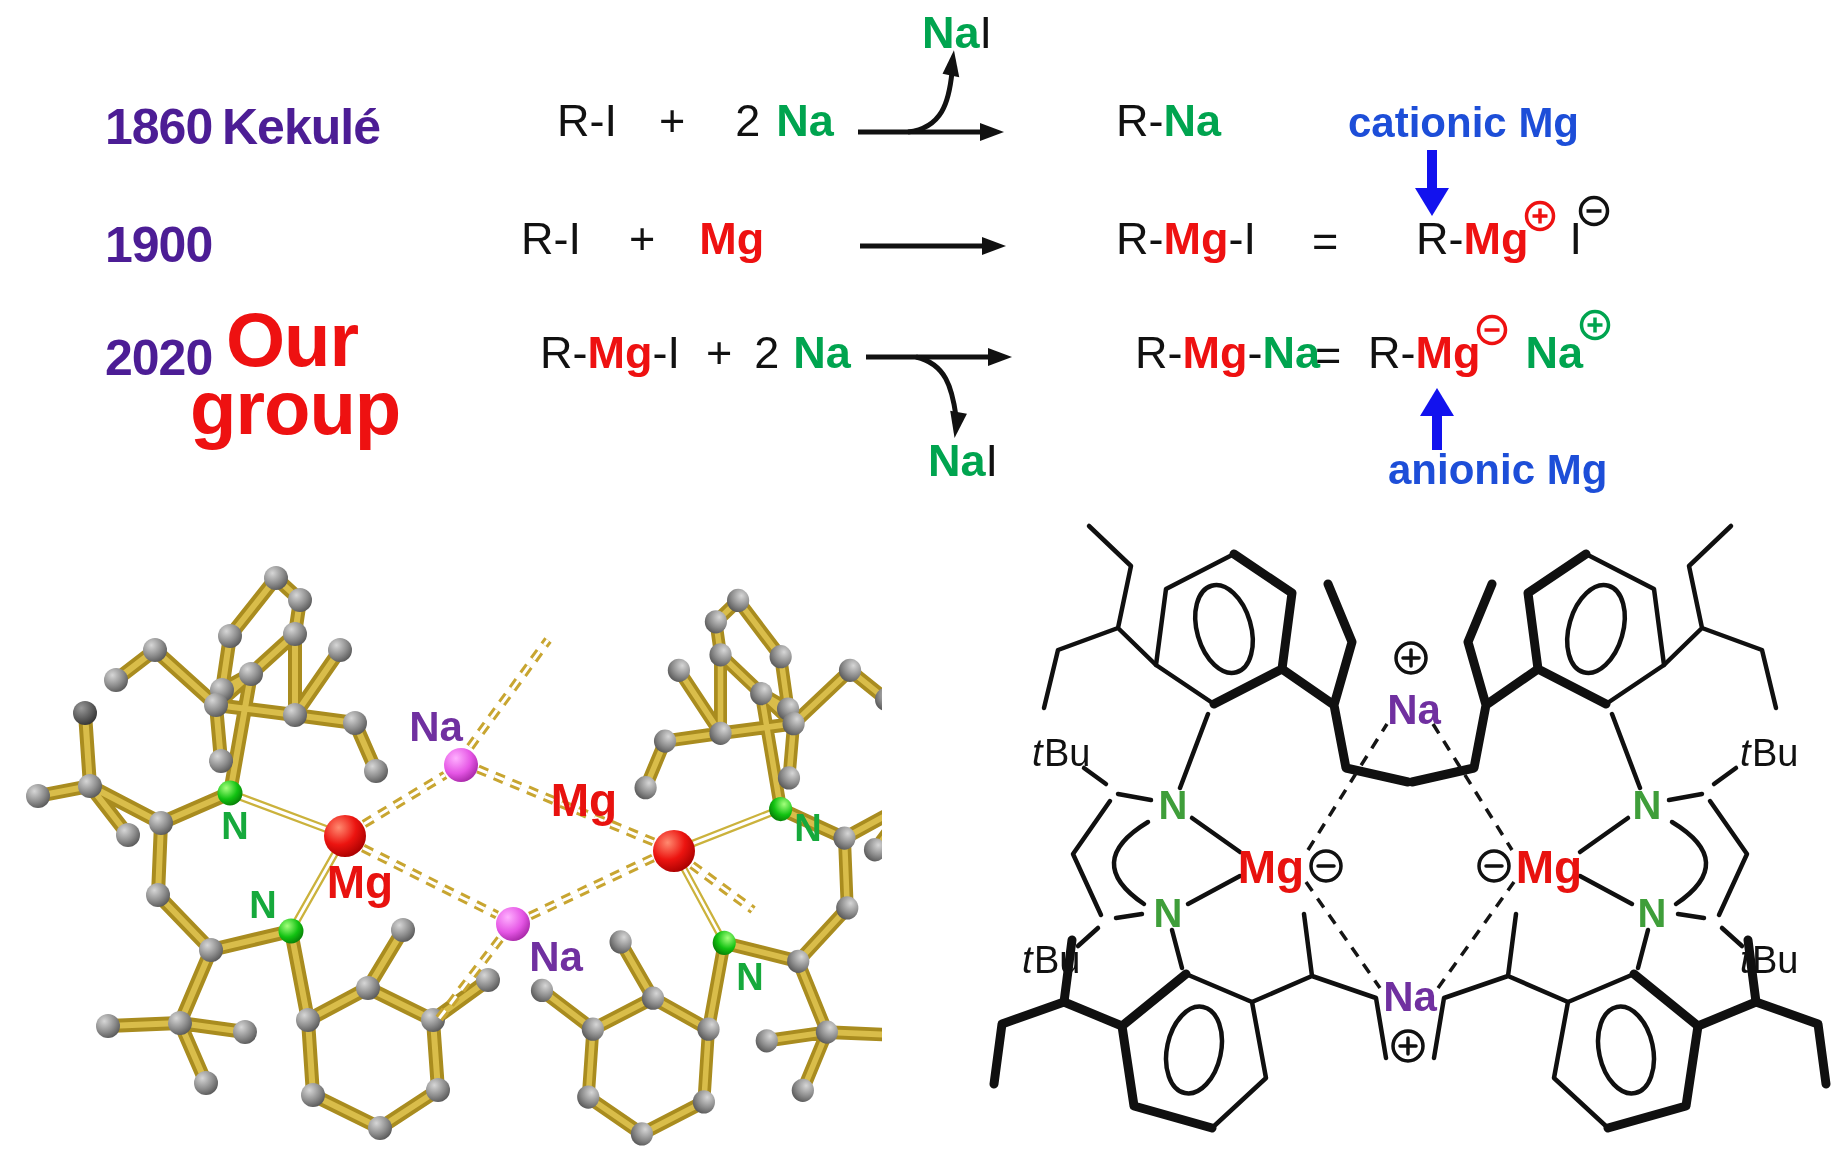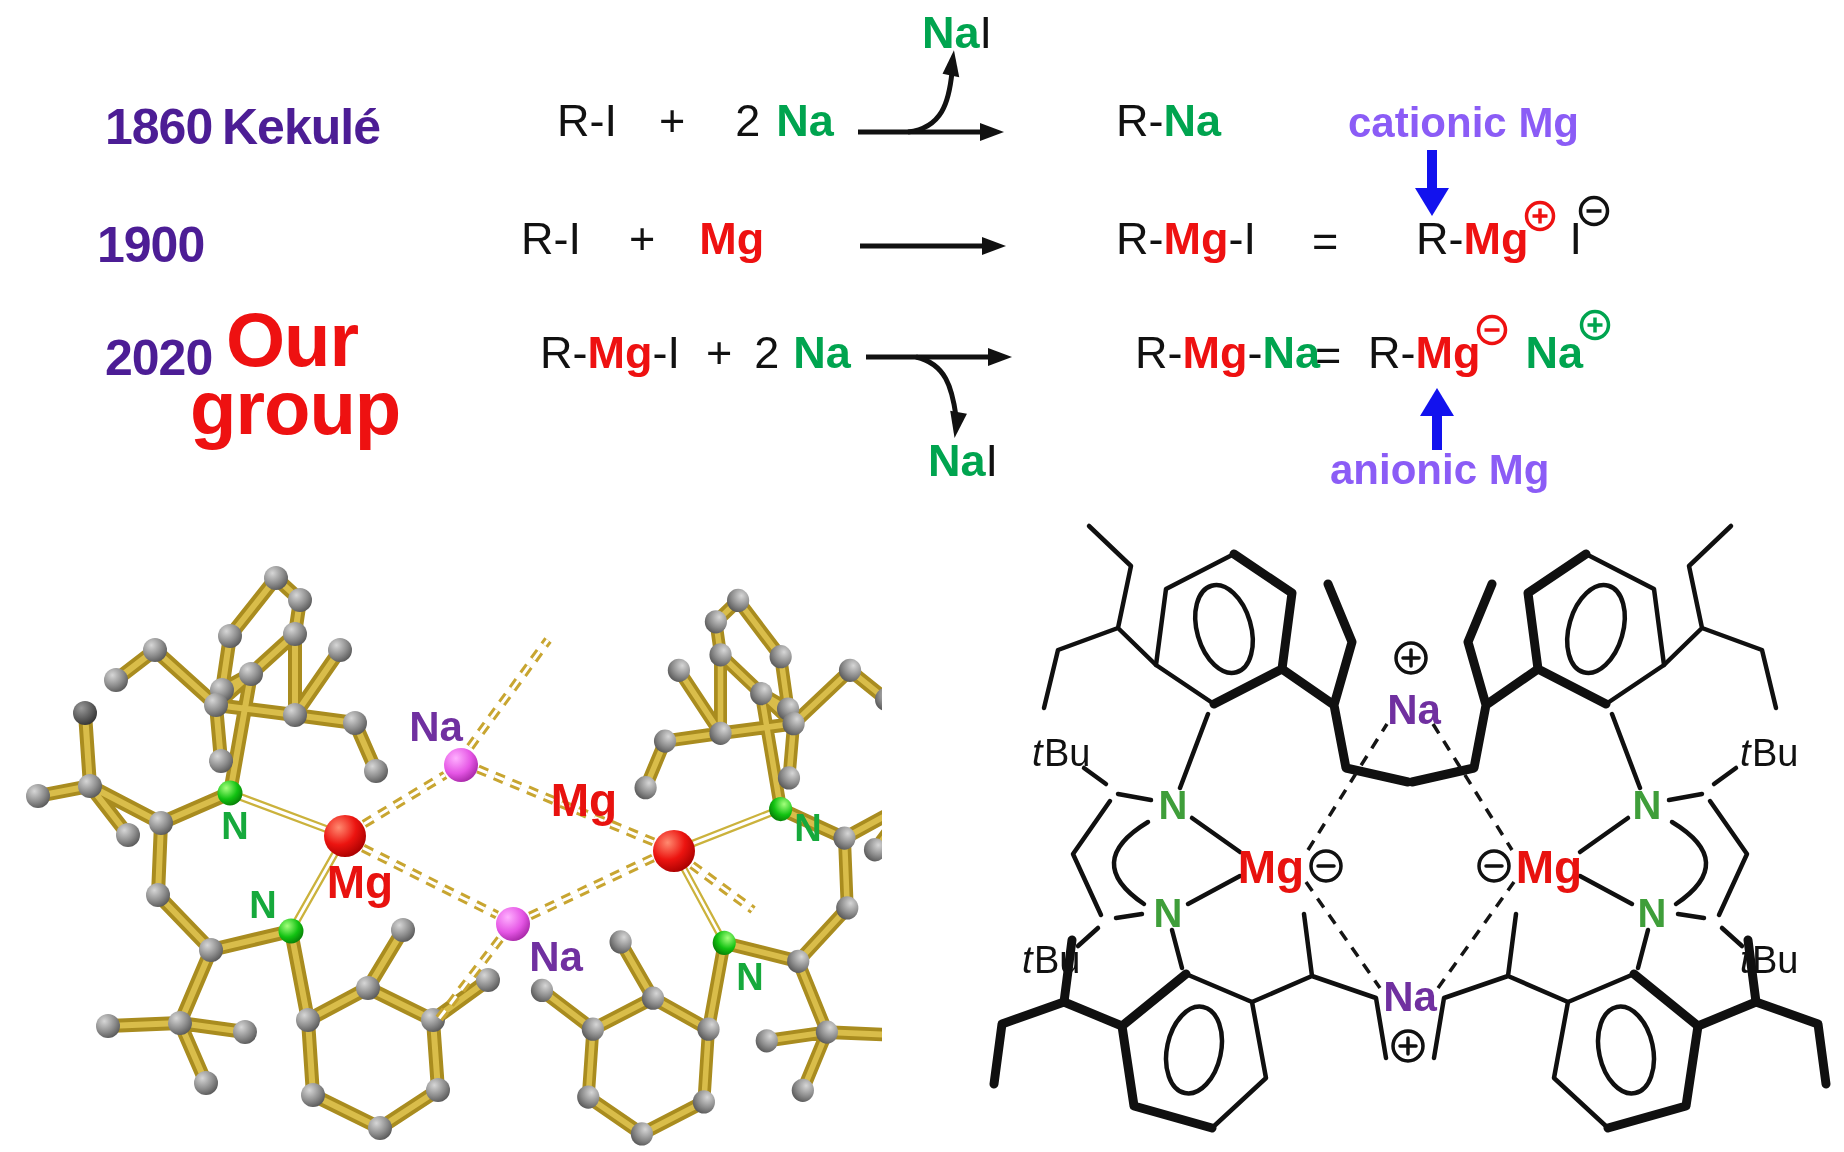--- a/index.html
+++ b/index.html
@@ -5,21 +5,21 @@
   html,body{margin:0;padding:0;background:#ffffff;}
   body{font-family:"Liberation Sans","DejaVu Sans",sans-serif;}
   .stage{position:relative;width:1844px;height:1152px;background:#fff;overflow:hidden;}
   .abs{position:absolute;white-space:nowrap;line-height:1;}
   .year{font-size:50px;font-weight:bold;color:#4c1d95;letter-spacing:-1px;}
   .bigred{font-size:76px;font-weight:bold;color:#ee1111;letter-spacing:-1px;}
   .formula{font-size:45px;color:#111;}
   .formula span{display:inline-block;}
   .red{color:#ee1111;font-weight:bold;}
   .green{color:#00a44f;font-weight:bold;}
-  .note{font-size:42px;font-weight:bold;color:#8b5cf6;}
+  .note{font-size:42px;font-weight:bold;color:#1d4ed8;}
   .sup{position:relative;top:-21px;margin-left:-5px;vertical-align:baseline;}
   .sup svg{display:inline-block;}
   svg text{font-family:"Liberation Sans","DejaVu Sans",sans-serif;}
   .lblN{font-size:40px;font-weight:bold;fill:#3f9e3a;}
   .lblN3{font-size:38px;font-weight:bold;fill:#16a93c;}
   .lblMg{font-size:46px;font-weight:bold;fill:#e8120f;}
   .lblNa{font-size:42px;font-weight:bold;fill:#7030a0;}
   .lblT{font-size:38px;fill:#111;}
   .it{font-style:italic;}
 </style>
@@ -50,21 +50,21 @@
     <span>R-</span><span class="green">Na</span>
   </div>
 
   <div class="abs note" style="left:1348px;top:102px;">cationic Mg</div>
 
   <svg class="abs" style="left:1412px;top:150px;" width="40" height="66" viewBox="0 0 40 66">
     <rect x="15" y="0" width="10" height="40" fill="#1212ee"></rect>
     <polygon points="3,38 37,38 20,66" fill="#1212ee"></polygon>
   </svg>
 
-  <div class="abs year" style="left:97px;top:220px;">1900</div>
+  <div class="abs year" style="left:105px;top:220px;">1900</div>
 
   <div class="abs formula" style="left:521px;top:216px;">
     <span style="margin-right:48px;">R-I</span><span style="margin-right:44px;">+</span><span class="red">Mg</span>
   </div>
 
   <svg class="abs" style="left:856px;top:228px;" width="150" height="36" viewBox="0 0 150 36">
     <line x1="4" y1="18" x2="128" y2="18" stroke="#111" stroke-width="5"></line>
     <polygon points="126,9 150,18 126,27" fill="#111"></polygon>
   </svg>
 
@@ -119,21 +119,21 @@
           <line x1="9.5" y1="17" x2="24.5" y2="17" stroke="#00a44f" stroke-width="3.5"></line>
           <line x1="17" y1="9.5" x2="17" y2="24.5" stroke="#00a44f" stroke-width="3.5"></line>
         </svg></span>
   </div>
 
   <svg class="abs" style="left:1417px;top:388px;" width="40" height="62" viewBox="0 0 40 62">
     <polygon points="20,0 3,28 37,28" fill="#1212ee"></polygon>
     <rect x="15" y="26" width="10" height="36" fill="#1212ee"></rect>
   </svg>
 
-  <div class="abs note" style="left:1330px;top:449px;">anionic Mg</div>
+  <div class="abs note" style="left:1388px;top:449px;">anionic Mg</div>
 
   <svg class="abs" style="left:8px;top:460px;" width="874" height="692" viewBox="0 0 874 692">
     <defs>
       <radialGradient id="gGray" cx="35%" cy="30%" r="75%">
         <stop offset="0%" stop-color="#d6d6d6"></stop>
           <stop offset="60%" stop-color="#8d8d8d"></stop>
           <stop offset="100%" stop-color="#585858"></stop>
       </radialGradient>
       <radialGradient id="gDark" cx="35%" cy="30%" r="75%">
         <stop offset="0%" stop-color="#9a9a9a"></stop>

